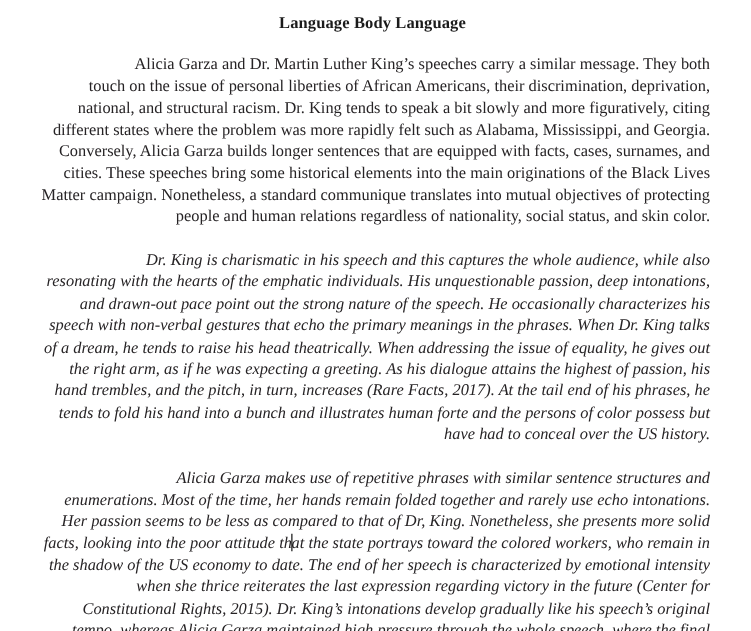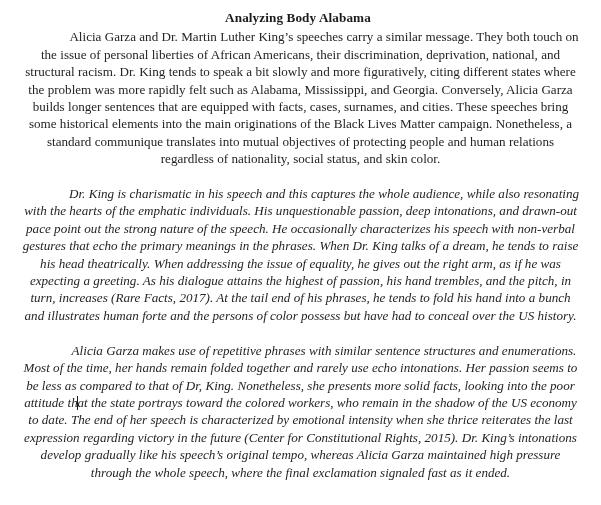--- a/index.html
+++ b/index.html
@@ -47,23 +47,23 @@
     line-height: 17.4px;
     margin: 0 0 0 0;
     letter-spacing: 0.1px;
     padding-right: 6px;
     color: #1b1b1b;
   }
 
   .para {
     font-size: 13.1px;
     line-height: 17.4px;
-    text-align: center;
+    text-align: right;
     text-indent: 47px;
-    margin: 2px;
+    margin: 16px;
     padding-right: 1px;
     color: #262325;
     word-spacing: 0.05px;
   }
 
   .para + .para {
     margin-top: 17.4px;
     font-style: italic;
   }
 
@@ -78,21 +78,21 @@
     position: relative;
   }
 </style>
 </head>
 <body>
 
 <div class="top-marker"></div>
 
 <div class="page">
 
-  <h1 class="doc-title">Analyzing Body Alabama</h1>
+  <h1 class="doc-title">Language Body Language</h1>
 
   <p class="para">Alicia Garza and Dr. Martin Luther King’s speeches carry a similar message. They both touch on the issue of personal liberties of African Americans, their discrimination, deprivation, national, and structural racism. Dr. King tends to speak a bit slowly and more figuratively, citing different states where the problem was more rapidly felt such as Alabama, Mississippi, and Georgia. Conversely, Alicia Garza builds longer sentences that are equipped with facts, cases, surnames, and cities. These speeches bring some historical elements into the main originations of the Black Lives Matter campaign. Nonetheless, a standard communique translates into mutual objectives of protecting people and human relations regardless of nationality, social status, and skin color.</p>
 
   <p class="para">Dr. King is charismatic in his speech and this captures the whole audience, while also resonating with the hearts of the emphatic individuals. His unquestionable passion, deep intonations, and drawn-out pace point out the strong nature of the speech. He occasionally characterizes his speech with non-verbal gestures that echo the primary meanings in the phrases. When Dr. King talks of a dream, he tends to raise his head theatrically. When addressing the issue of equality, he gives out the right arm, as if he was expecting a greeting. As his dialogue attains the highest of passion, his hand trembles, and the pitch, in turn, increases (Rare Facts, 2017). At the tail end of his phrases, he tends to fold his hand into a bunch and illustrates human forte and the persons of color possess but have had to conceal over the US history.</p>
 
   <p class="para"><span>Alicia Garza makes use of repetitive phrases with similar sentence structures and enumerations. Most of the time, her hands remain folded together and rarely use echo intonations. Her passion seems to be less as compared to that of Dr, King. Nonetheless, she presents more solid facts, looking into the poor attitude th</span><span class="caret"></span><span>at the state portrays toward the colored workers, who remain in the shadow of the US economy to date. The end of her speech is characterized by emotional intensity when she thrice reiterates the last expression regarding victory in the future (Center for Constitutional Rights, 2015). Dr. King’s intonations develop gradually like his speech’s original tempo, whereas Alicia Garza maintained high pressure through the whole speech, where the final exclamation signaled fast as it ended.</span></p>
 
 </div>
 
 </body></html>

